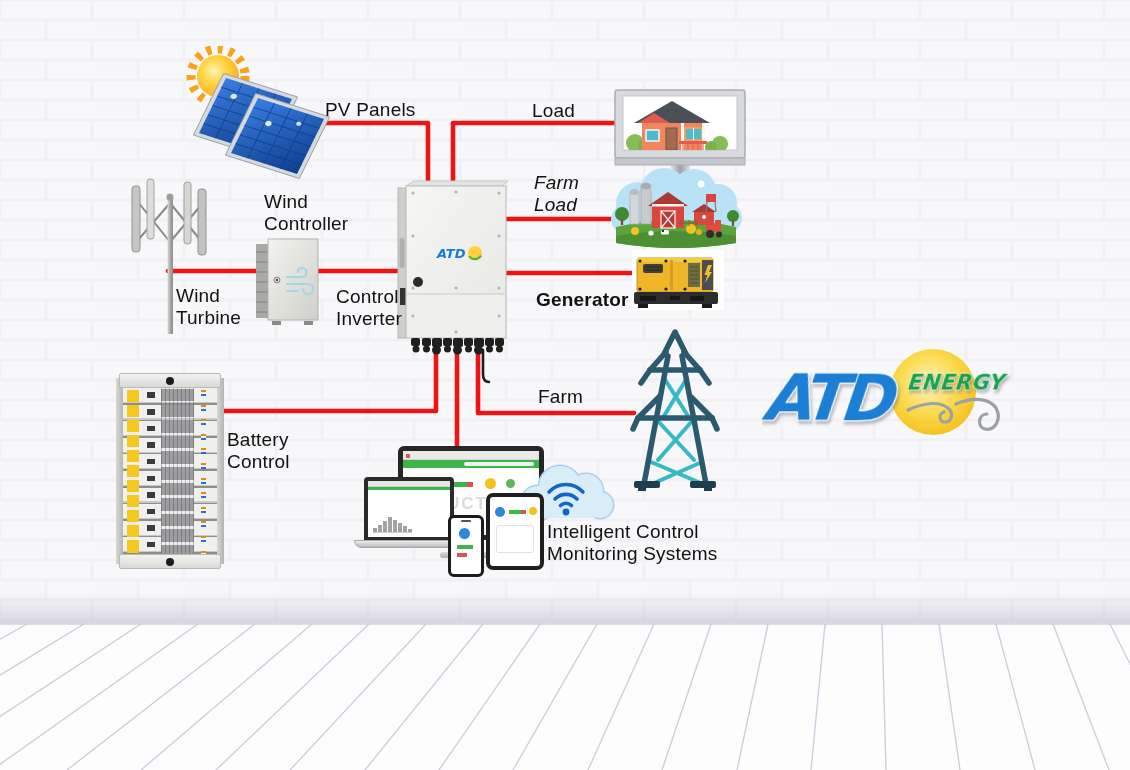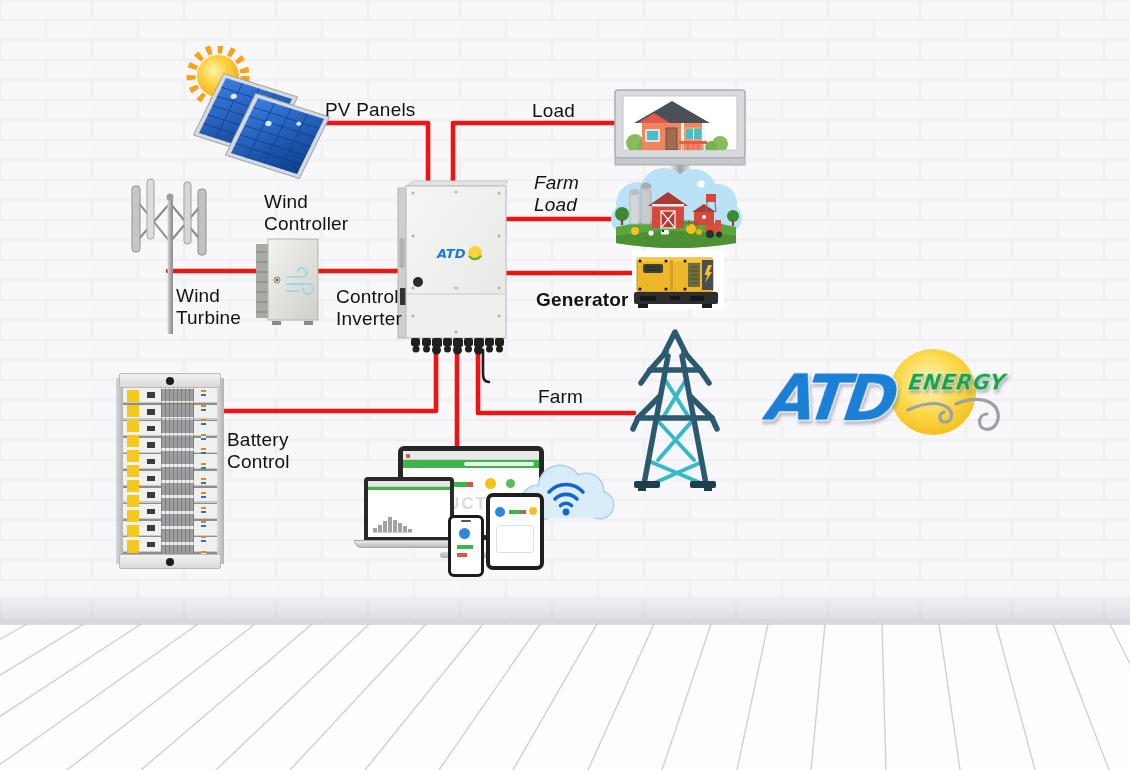--- a/index.html
+++ b/index.html
@@ -573,14 +573,16 @@
   <div class="abs label" style="left:264px;top:191px;">Wind
 Controller</div>
   <div class="abs label" style="left:176px;top:285px;">Wind
 Turbine</div>
   <div class="abs label" style="left:336px;top:286px;">Control
 Inverter</div>
   <div class="abs label" style="left:536px;top:289px;font-weight:bold;">Generator</div>
   <div class="abs label" style="left:538px;top:386px;">Farm</div>
   <div class="abs label" style="left:227px;top:429px;">Battery
 Control</div>
+  <div class="abs label" style="left:547px;top:521px;">Intelligent Control
+Monitoring Systems</div>
 
 </div>
 
 </body></html>

